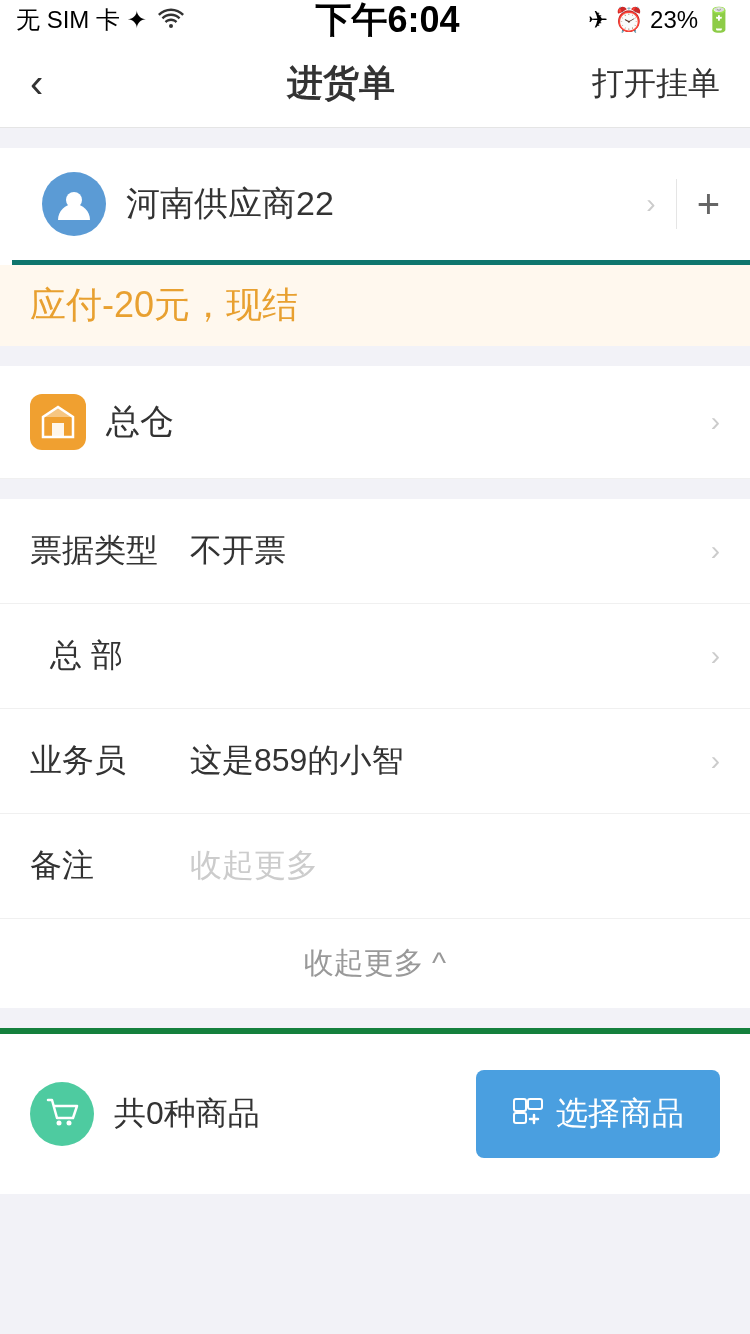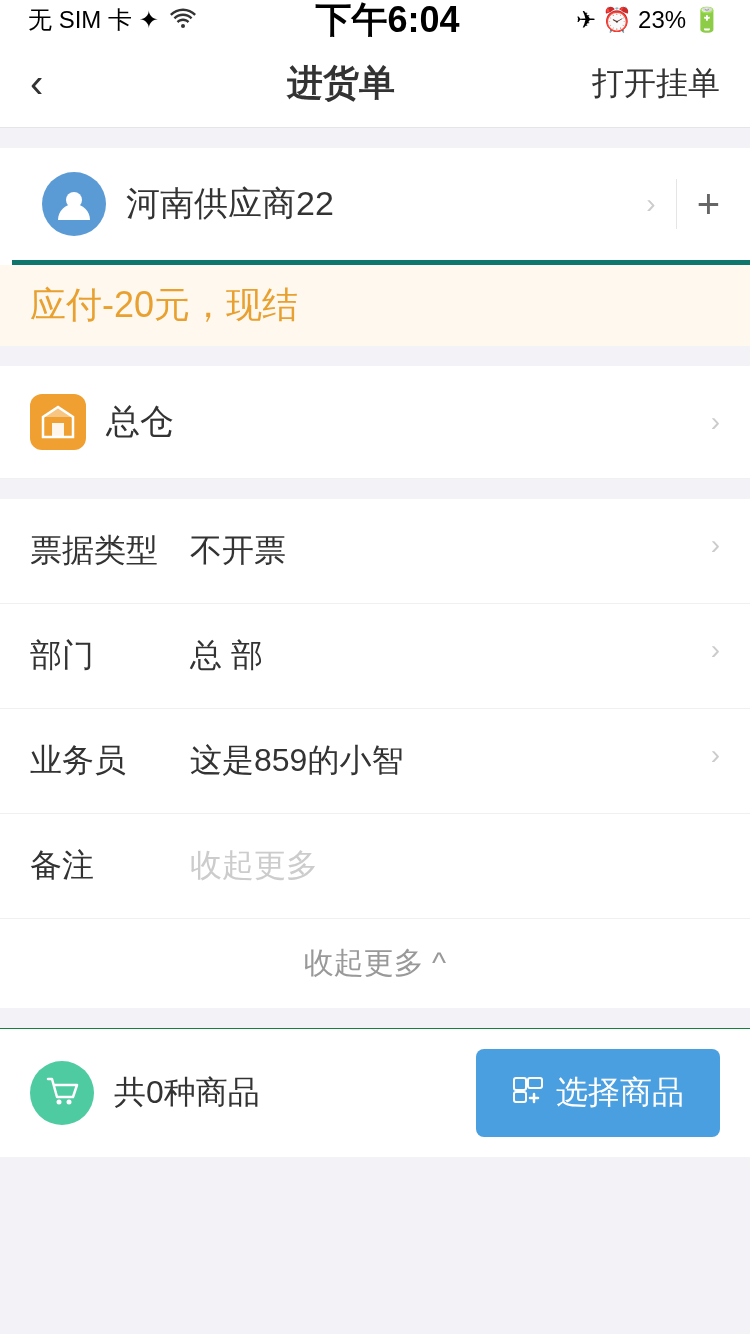--- a/index.html
+++ b/index.html
@@ -12,21 +12,21 @@
       font-size: 32px;
     }
 
     
     .status-bar {
       height: 40px;
       background: #fff;
       display: flex;
       align-items: center;
       justify-content: space-between;
-      padding: 0 28px;
+      padding: 0 16px;
       font-size: 24px;
       font-weight: 500;
       gap: 44px;
     }
     .status-left { display: flex; align-items: center; gap: 8px; }
     .status-center { font-weight: 600; font-size: 36px; }
     .status-right { display: flex; align-items: center; gap: 6px; font-size: 24px; }
 
     
     .nav-bar {
@@ -150,20 +150,21 @@
       font-size: 34px;
       color: #333;
     }
 
     
     .form-section {
       background: #fff;
     }
     .form-row {
       display: flex;
+      align-items: center;
       padding: 30px 30px;
       border-bottom: 1px solid #f0f0f0;
       min-height: 100px;
     }
     .form-label {
       font-size: 32px;
       color: #333;
       width: 140px;
       flex-shrink: 0;
     }
@@ -188,22 +189,22 @@
       font-size: 30px;
       color: #999;
       cursor: pointer;
     }
 
     
     .footer-bar {
       background: #fff;
       display: flex;
       align-items: center;
-      padding: 20px 30px;
-      border-top: 1px solid #15803d;
+      padding: 36px 30px;
+      border-top: 6px solid #15803d;
     }
     .footer-cart-icon {
       width: 64px;
       height: 64px;
       border-radius: 50%;
       background: #4ecba0;
       display: flex;
       align-items: center;
       justify-content: center;
       margin-right: 20px;
@@ -299,21 +300,20 @@
 
 <div class="section-gap"></div>
 
 <div class="form-section">
   <div class="form-row">
     <div class="form-label">票据类型</div>
     <div class="form-value">不开票</div>
     <div class="chevron">›</div>
   </div>
   <div class="form-row">
-    <div class="form-label">部门</div>
     <div class="form-value">总 部</div>
     <div class="chevron">›</div>
   </div>
   <div class="form-row">
     <div class="form-label">业务员</div>
     <div class="form-value">这是859的小智</div>
     <div class="chevron">›</div>
   </div>
   <div class="form-row">
     <div class="form-label">备注</div>

